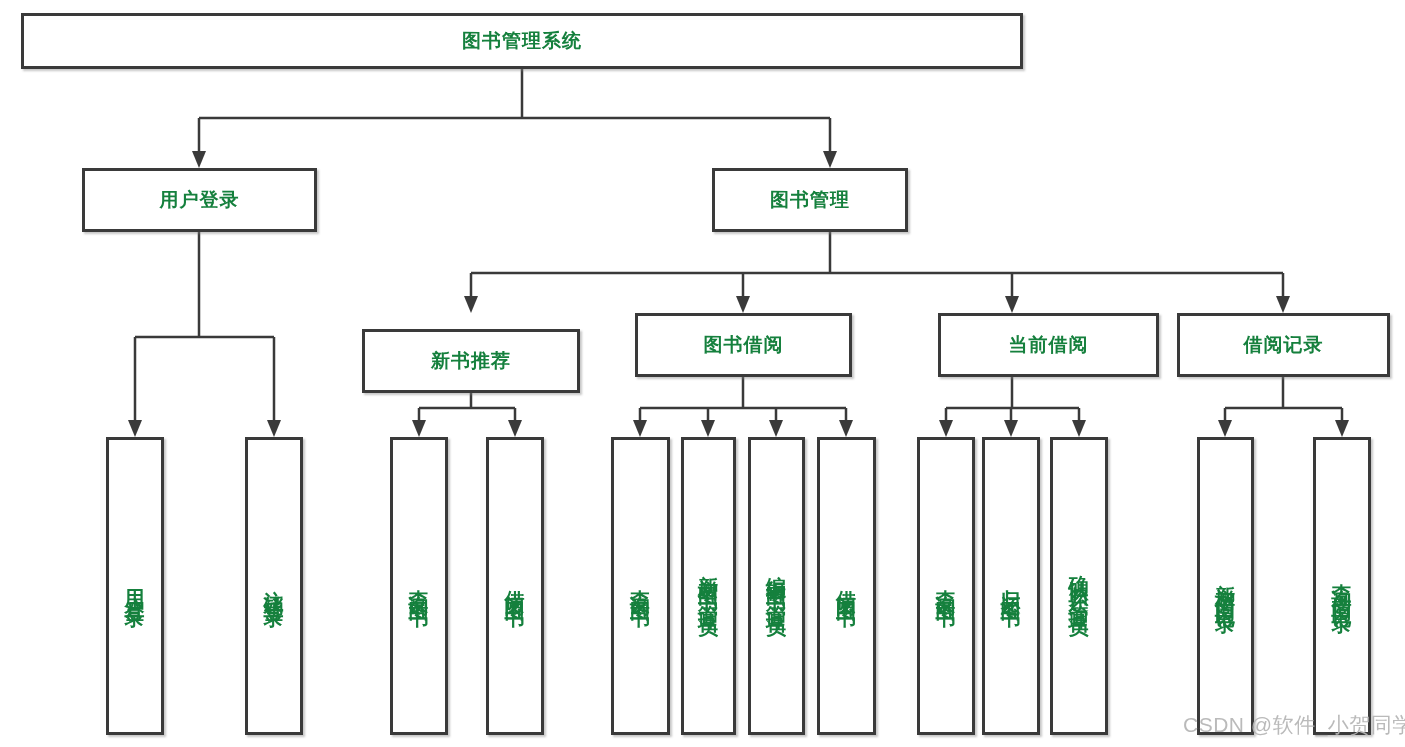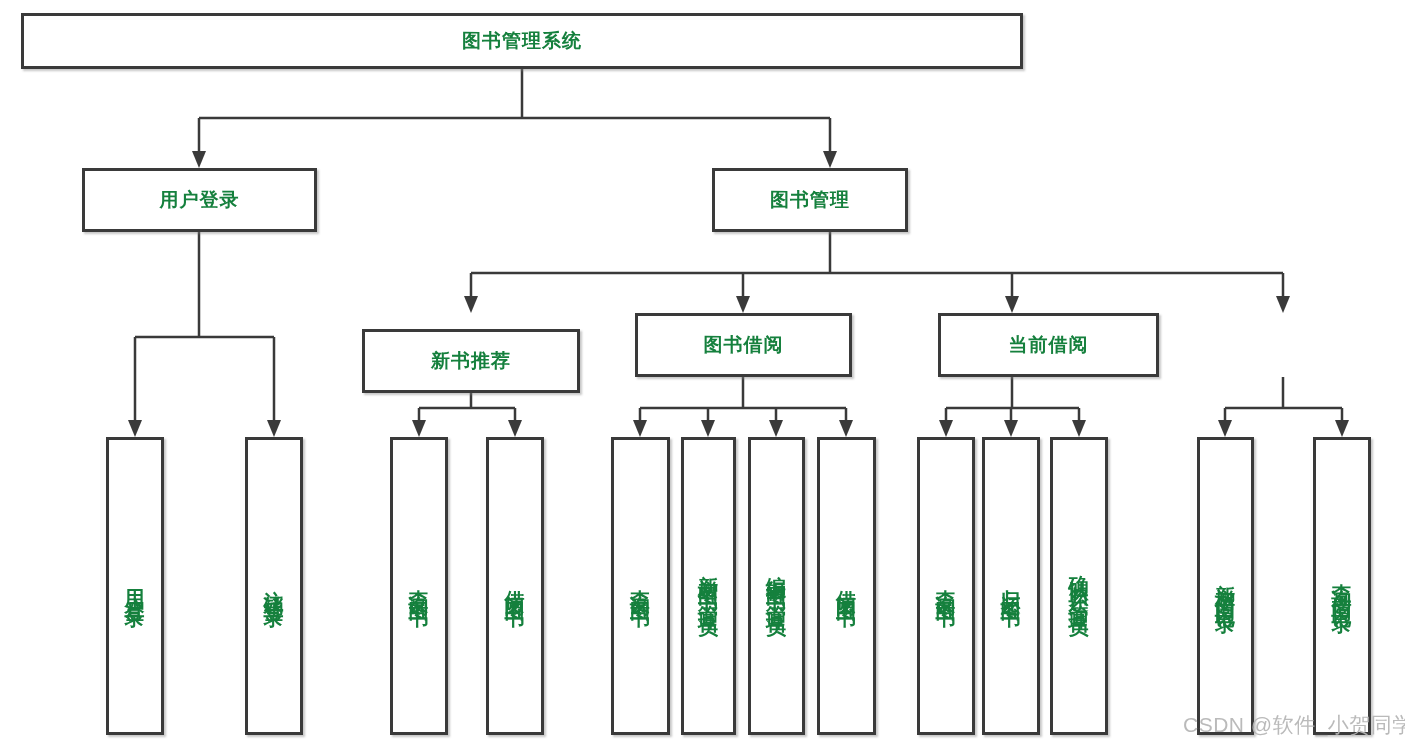--- a/index.html
+++ b/index.html
@@ -105,20 +105,23 @@
     </div>
     <div class="node horiz" style="left: 362px; top: 329px; width: 218px; height: 64px;">
       <span class="node-label">新书推荐</span>
     </div>
     <div class="node horiz" style="left: 635px; top: 313px; width: 217px; height: 64px; text-align: center;">
       <span class="node-label">图书借阅</span>
     </div>
     <div class="node horiz" style="left: 902px; top: 313px; width: 221px; height: 64px; margin-left: 36px;">
       <span class="node-label">当前借阅</span>
     </div>
+    <div class="node horiz" style="left: 1177px; top: 313px; width: 213px; height: 64px;">
+      <span class="node-label">借阅记录</span>
+    </div>
     <div class="node vert" style="left: 106px; top: 437px; width: 58px; height: 298px;">
       <span class="node-label">用户登录</span>
     </div>
     <div class="node vert" style="left: 245px; top: 437px; width: 58px; height: 298px;">
       <span class="node-label">注销登录</span>
     </div>
     <div class="node vert" style="left: 390px; top: 437px; width: 58px; height: 298px;">
       <span class="node-label">查询图书</span>
     </div>
     <div class="node vert" style="left: 486px; top: 437px; width: 58px; height: 298px;">

